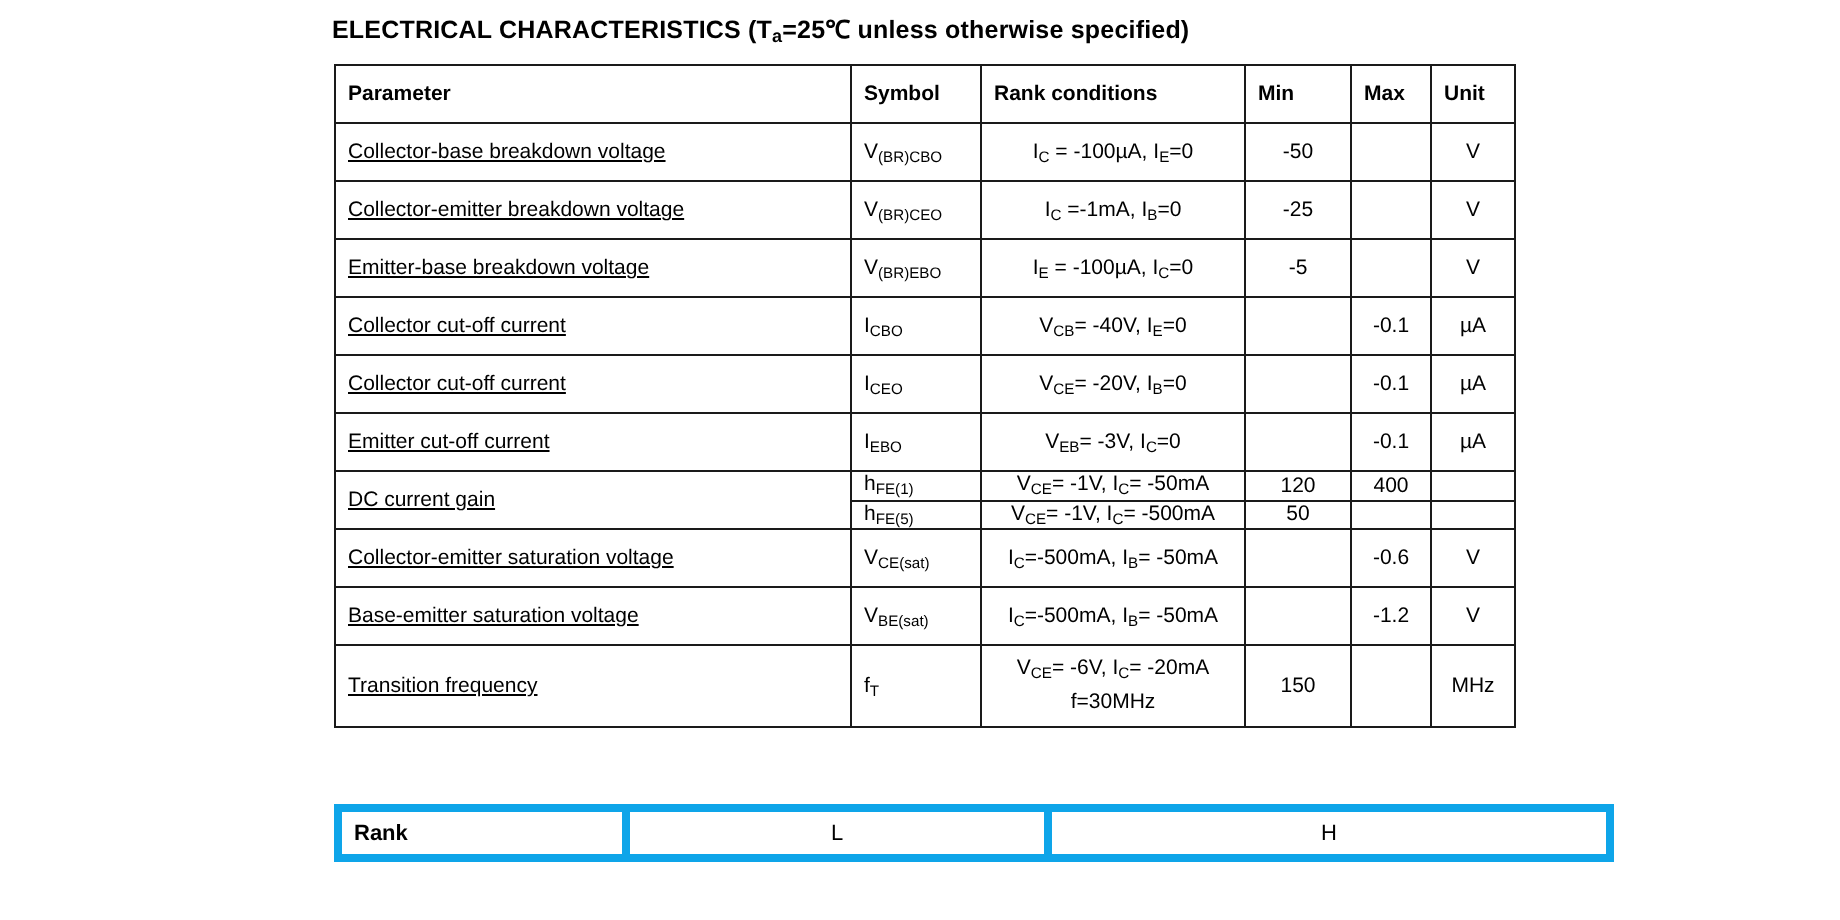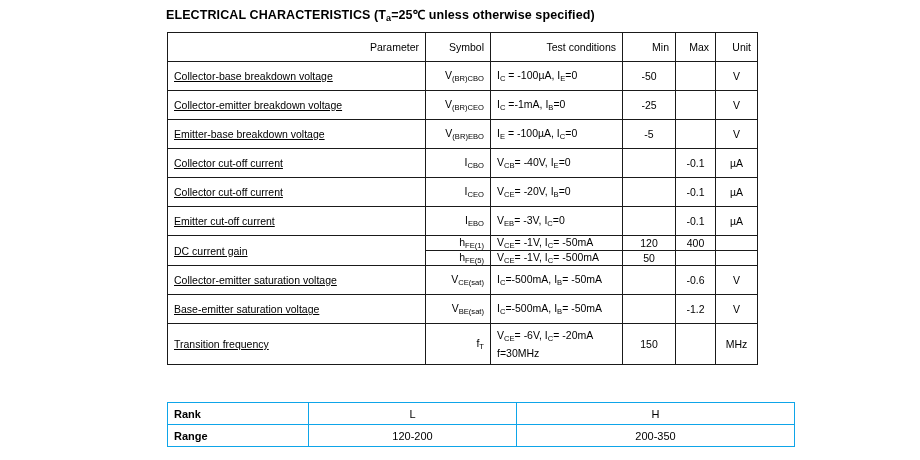--- a/index.html
+++ b/index.html
@@ -43,41 +43,41 @@
     table-layout: fixed;
     font-size: 10.5px;
   }
   table.ec td, table.ec th {
     border: 1px solid #1a1a1a;
     padding: 0 6px;
     font-weight: normal;
     vertical-align: middle;
   }
   table.ec th {
-    font-weight: normal;
-    text-align: right;
+    font-weight: bold;
+    text-align: left;
     height: 28px;
     font-size: 10.5px;
   }
   .col-param  { width: 258px; }
   .col-symbol { width: 65px; }
   .col-cond   { width: 132px; }
   .col-min    { width: 53px; }
   .col-max    { width: 40px; }
   .col-unit   { width: 42px; }
 
   td.param {
     text-align: left;
     font-weight: bold;
     padding-left: 12px;
     height: 28px;
     text-decoration: underline;
   }
-  td.symbol { text-align: right; }
-  td.cond   { text-align: left; padding-left: 7px; }
+  td.symbol { text-align: left; }
+  td.cond   { text-align: center; padding-left: 7px; }
   td.num    { text-align: center; }
   td.unit   { text-align: center; }
 
   tr.r-tall td { height: 40px; }
 
   sub { font-size: 7.6px; vertical-align: -2px; letter-spacing: 0; }
   .cond-line { display: block; line-height: 15px; }
 
   
   .class-title {
@@ -94,21 +94,21 @@
   table.cls {
     position: absolute;
     left: 167px;
     top: 402px;
     width: 588px;
     border-collapse: collapse;
     table-layout: fixed;
     font-size: 11px;
   }
   table.cls td {
-    border: 1px solid #0ea5e9;
+    border: 4px solid #0ea5e9;
     height: 21px;
     padding: 0 6px;
     vertical-align: middle;
   }
   td.cls-head {
     width: 128px;
     font-weight: bold;
     text-align: left;
     padding-left: 10px;
   }
@@ -130,21 +130,21 @@
         <col class="col-symbol">
         <col class="col-cond">
       <col class="col-min">
         <col class="col-max">
         <col class="col-unit">
     </colgroup>
     <thead>
       <tr>
         <th>Parameter</th>
         <th>Symbol</th>
-        <th>Test conditions</th>
+        <th>Rank conditions</th>
         <th>Min</th>
         <th>Max</th>
         <th>Unit</th>
       </tr>
     </thead>
     <tbody>
 
       <tr>
         <td class="param">Collector-base breakdown voltage</td>
         <td class="symbol"><span>V</span><sub>(BR)CBO</sub></td>
@@ -249,21 +249,16 @@
   </table>
 
 
   <table class="cls">
     <tbody>
       <tr>
         <td class="cls-head">Rank</td>
         <td class="cls-l">L</td>
         <td class="cls-h">H</td>
       </tr>
-      <tr>
-        <td class="cls-head">Range</td>
-        <td class="cls-l">120-200</td>
-        <td class="cls-h">200-350</td>
-      </tr>
     </tbody>
   </table>
 
 </div>
 
 </body></html>

